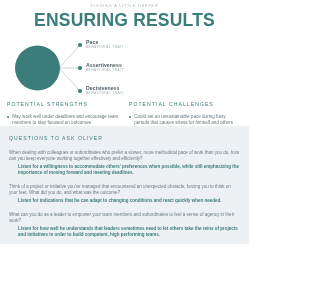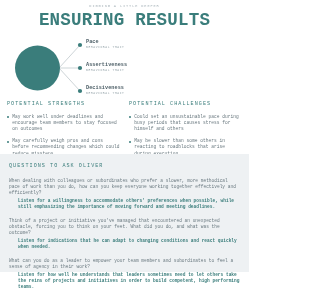--- a/index.html
+++ b/index.html
@@ -9,23 +9,22 @@
     height: 300px;
     background: #ffffff;
     font-family: "Liberation Sans", sans-serif;
     color: #5c6b72;
     overflow: hidden;
   }
 
   .page {
     position: relative;
     width: 249px;
-    height: 272px;
+    height: 244px;
     background: #ffffff;
-    font-family: Liberation Mono, monospace;
   }
 
   
   .header {
     padding: 3px 0 0 0;
     text-align: center;
   }
   .eyebrow {
     font-size: 3.6px;
     letter-spacing: 0.9px;

